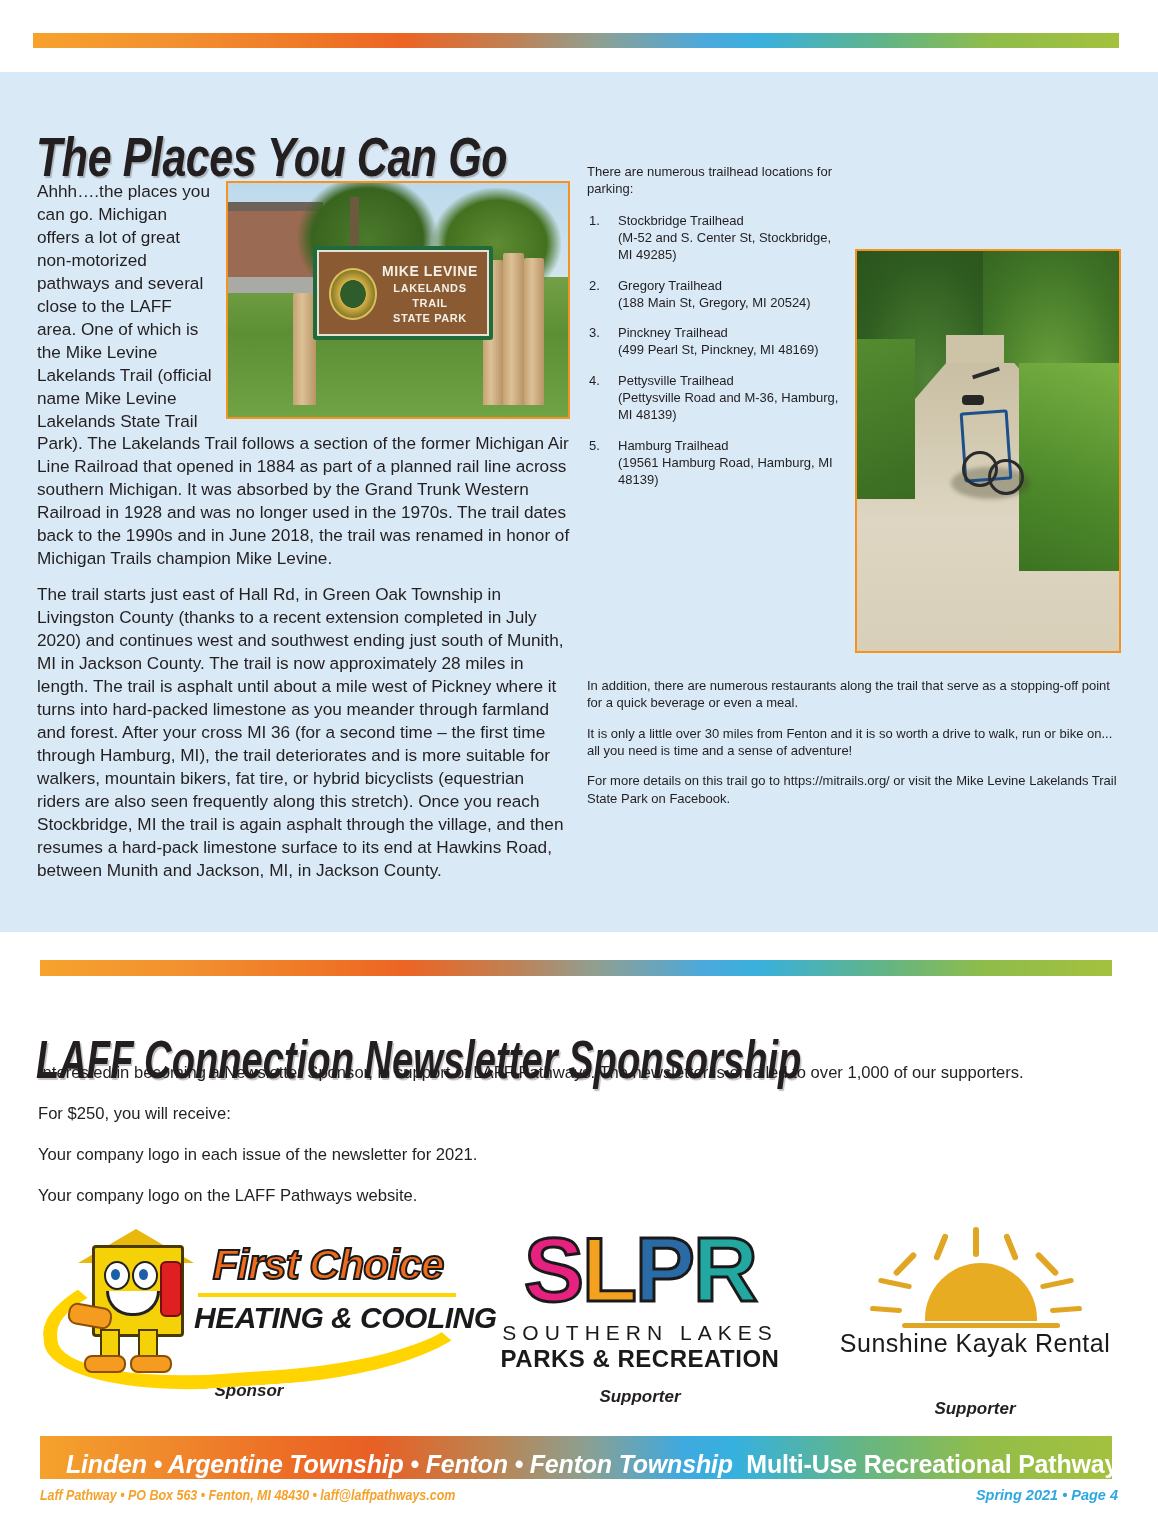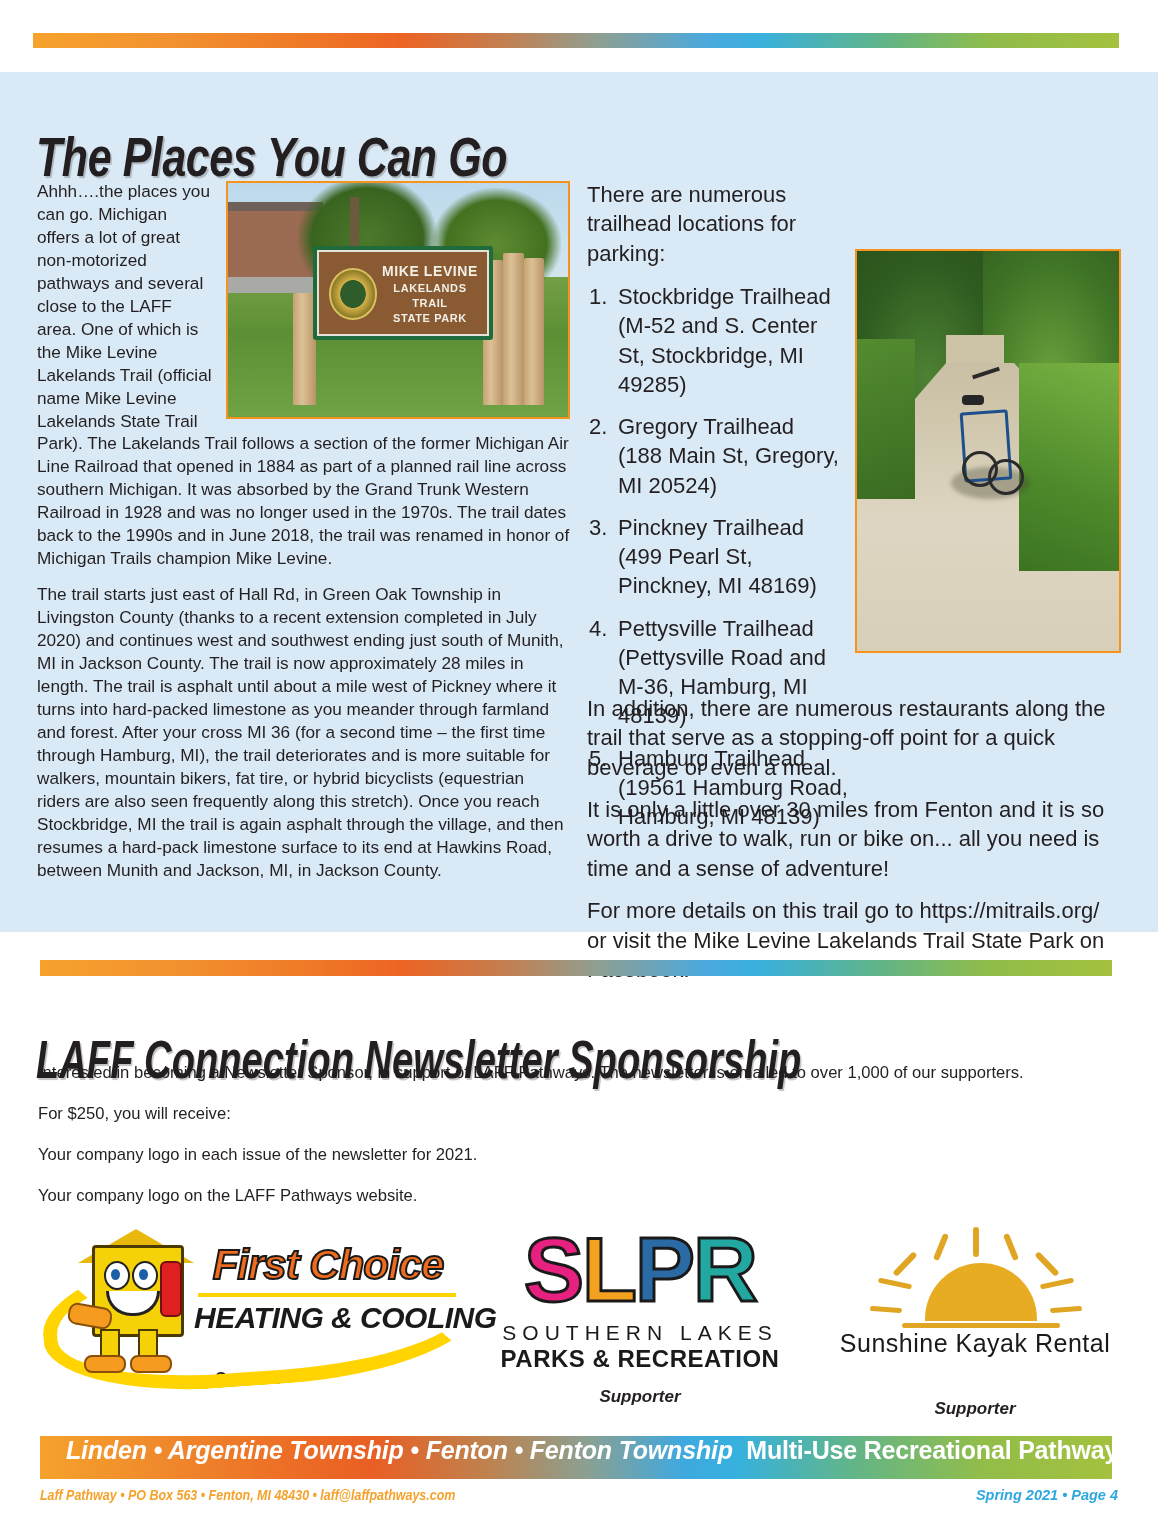--- a/index.html
+++ b/index.html
@@ -164,23 +164,23 @@
         background:#262626; border-radius:4px; }
   .tr-bar { position:absolute; left:44%; top:30%; width:28px; height:4px;
         background:#2a2a2a; transform:rotate(-18deg); }
   .tr-shadow { position:absolute; left:36%; top:54%; width:30%; height:8%;
         background: rgba(70,70,50,0.35); border-radius:50%; filter: blur(2px); }
 
   
   #col-right {
     position: absolute;
     left: 587px;
-    top: 108px;
+    top: 91px;
     width: 533px;
-    font-size: 22px;
+    font-size: 13px;
     line-height: 1.335;
     color: #231f20;
   }
   #col-right p { margin: 0 0 13px 0; }
   #trailhead-intro { width: 248px; }
   #trailhead-list {
     margin: 14px 0 0 0;
     padding: 0;
     list-style: none;
     width: 262px;
@@ -243,21 +243,21 @@
   }
   .logo-cell {
     position: absolute;
     text-align: center;
   }
   .role-label {
     font-size: 17px;
     font-style: italic;
     font-weight: bold;
     color: #231f20;
-    margin-top: 4px;
+    margin-top: 16px;
   }
 
   
   #logo-firstchoice { left: 34px; top: 0px; width: 430px; }
   .fc-art { position: relative; width: 430px; height: 140px; }
   .fc-swoosh {
     position:absolute; left:8px; top:14px; width:410px; height:118px;
     border: 14px solid transparent;
     border-left-color:#ffd400; border-bottom-color:#ffd400;
     border-radius: 56% 10% 46% 40%;
@@ -360,21 +360,21 @@
        #ec6c25 24%,
        #e95f24 31%,
        #bd8350 42%,
        #8ba092 51%,
        #3fa9df 60%,
        #36b1de 65%,
        #63b587 76%,
        #92bd49 88%,
        #a4c13e 100%);
     display: flex;
-    align-items: flex-start;
+    align-items: flex-end;
   }
   #footer-bar-text {
     color: #ffffff;
     font-size: 25px;
     font-weight: bold;
     font-style: italic;
     margin-left: 26px;
     white-space: nowrap;
     letter-spacing: -0.2px;
   }

